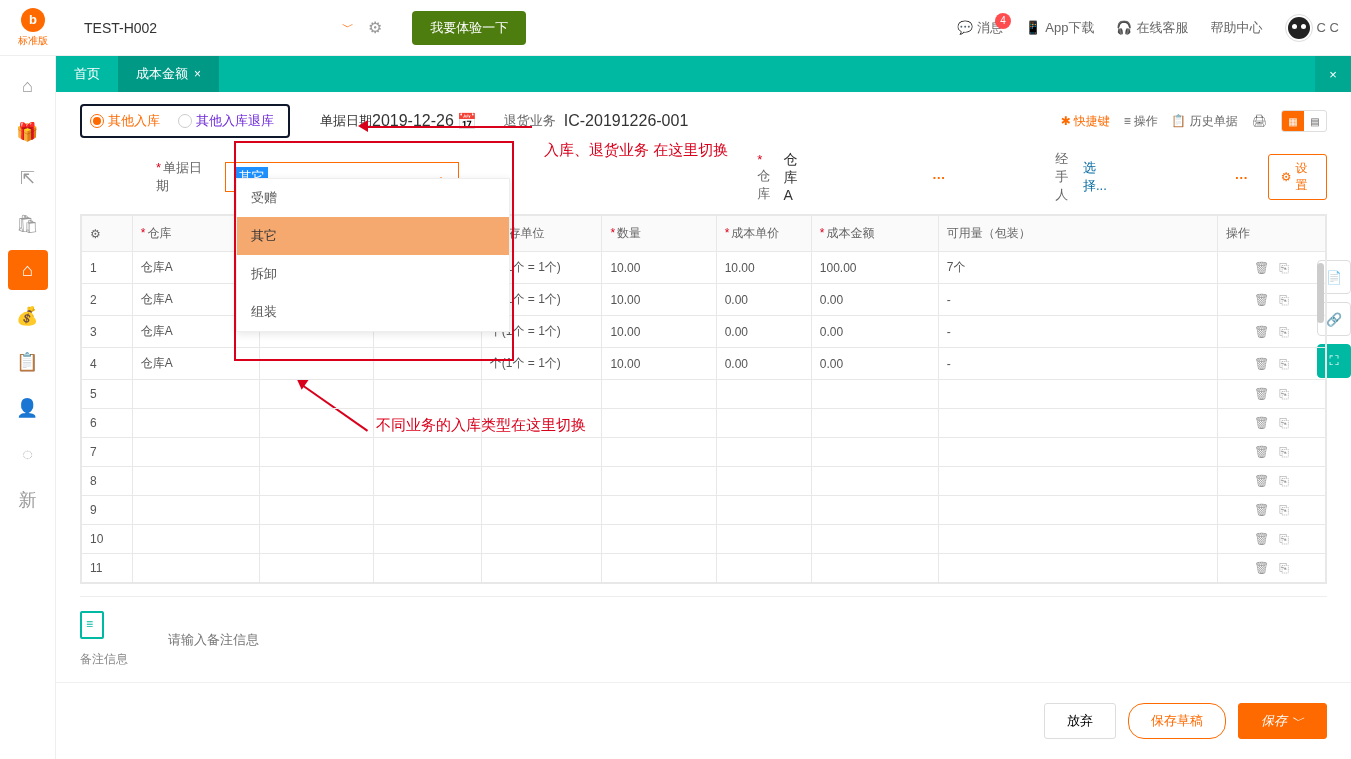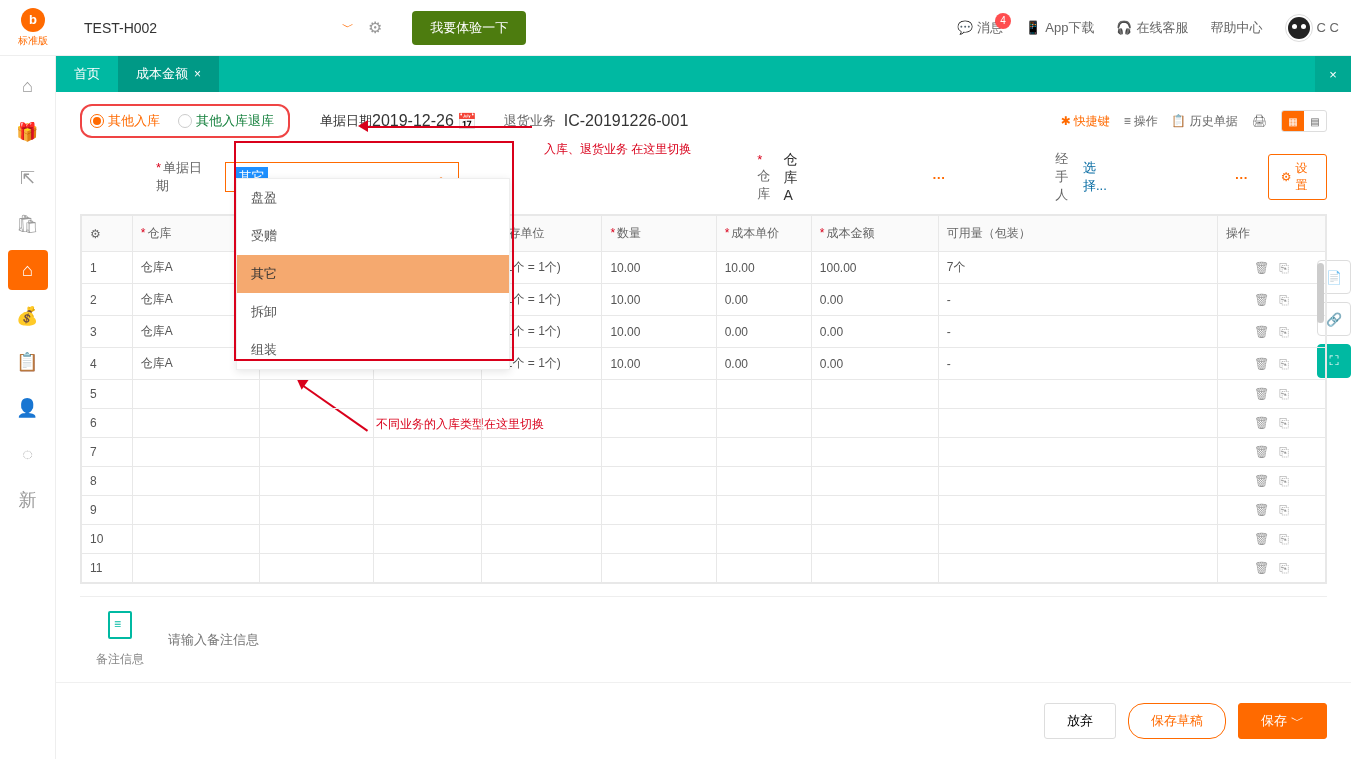--- a/index.html
+++ b/index.html
@@ -39,42 +39,42 @@
 
 
 .tabs { height: 36px; background: #00b9a2; display: flex; align-items: stretch; position: relative; }
 .tab { padding: 0 18px; display: flex; align-items: center; color: #fff; cursor: pointer; font-size: 13px; }
 .tab.active { background: #009986; }
 .tab-close { margin-left: 6px; font-size: 12px; }
 .tabs-close-all { position: absolute; right: 0; top: 0; width: 36px; height: 36px; background: #00a892; color: #fff; display: flex; align-items: center; justify-content: center; cursor: pointer; }
 
 
 .filter-row { padding: 12px 24px 8px; display: flex; align-items: center; position: relative; }
-.radio-group { display: flex; gap: 18px; border: 2px solid #ef4444; padding: 6px 14px 6px 8px; border-radius: 12px; position: relative; }
-.radio-item { display: flex; align-items: center; gap: 4px; cursor: pointer; color: #15803d; }
+.radio-group { display: flex; gap: 18px; border: 2px solid #0f172a; padding: 6px 14px 6px 8px; border-radius: 4px; position: relative; }
+.radio-item { display: flex; align-items: center; gap: 4px; cursor: pointer; color: #6d28d9; }
 .radio-outer { width: 14px; height: 14px; border: 1px solid #ccc; border-radius: 50%; display: flex; align-items: center; justify-content: center; }
 .radio-item.selected .radio-outer { border-color: #ff6a00; }
 .radio-inner { width: 8px; height: 8px; border-radius: 50%; }
 .radio-item.selected .radio-inner { background: #ff6a00; }
 .radio-item.selected { color: #ff6a00; }
 .date-field { margin-left: 30px; display: flex; align-items: center; gap: 0; }
 .date-label { color: #333; }
 .date-value { font-size: 16px; color: #333; }
 .cal-icon { color: #ff6a00; margin-left: 4px; font-size: 16px; }
 .doc-field { margin-left: 26px; color: #666; }
 .doc-value { margin-left: 8px; font-size: 16px; color: #333; }
 .filter-right { margin-left: auto; display: flex; align-items: center; gap: 14px; color: #666; }
 .link-item { display: flex; align-items: center; gap: 3px; cursor: pointer; font-size: 12px; }
 .link-item.orange { color: #ff6a00; }
 .view-toggle { display: flex; border: 1px solid #ddd; border-radius: 3px; overflow: hidden; }
 .view-btn { width: 22px; height: 20px; display: flex; align-items: center; justify-content: center; font-size: 10px; cursor: pointer; }
 .view-btn.active { background: #ff6a00; color: #fff; }
 
 
-.annotation { position: absolute; color: #d9001b; font-size: 12px; pointer-events: none; text-align: right; }
+.annotation { position: absolute; color: #d9001b; font-size: 15px; pointer-events: none; text-align: right; }
 .anno1 { left: 488px; top: 85px; }
 .anno2 { left: 320px; top: 360px; }
 
 
 .arrow { position: absolute; pointer-events: none; }
 .arrow-line1 { left: 306px; top: 70px; width: 170px; height: 2px; background: #d9001b; }
 .arrow-head1 { left: 302px; top: 64px; width: 0; height: 0; border-right: 10px solid #d9001b; border-top: 6px solid transparent; border-bottom: 6px solid transparent; }
 .arrow-line2 { left: 246px; top: 328px; width: 80px; height: 2px; background: #d9001b; transform: rotate(35deg); transform-origin: left; }
 .arrow-head2 { left: 240px; top: 320px; width: 0; height: 0; border-right: 10px solid #d9001b; border-top: 6px solid transparent; border-bottom: 6px solid transparent; transform: rotate(35deg); }
 
@@ -112,31 +112,31 @@
 .col-amount { width: 100px; }
 .col-avail { width: 220px; }
 .col-ops { width: 85px; text-align: center; }
 .scan-btn { background: #ff6a00; color: #fff; border: none; padding: 3px 6px; border-radius: 2px; font-size: 11px; cursor: pointer; }
 .row-ops { display: flex; gap: 10px; justify-content: center; color: #999; }
 .row-ops span { cursor: pointer; }
 .subtotal-row td { background: #fafafa; font-weight: bold; color: #333; }
 
 
 .remarks { margin: 12px 24px 0; display: flex; border-top: 1px solid #eee; padding-top: 14px; }
-.remarks-label { width: 80px; display: flex; flex-direction: column; align-items: center; gap: 12px; color: #00b9a2; }
+.remarks-label { width: 80px; display: flex; flex-direction: column; align-items: flex-start; gap: 12px; color: #00b9a2; }
 .remarks-icon { width: 24px; height: 28px; border: 2px solid #00b9a2; border-radius: 2px; position: relative; }
 .remarks-icon::before { content: '≡'; position: absolute; top: 4px; left: 4px; color: #00b9a2; font-size: 12px; }
 .remarks-label span { font-size: 12px; color: #888; }
 .remarks-input { flex: 1; border: none; padding: 8px; color: #999; font-size: 13px; outline: none; }
 
 
 .footer { padding: 20px 24px; display: flex; justify-content: flex-end; gap: 12px; border-top: 1px solid #f0f0f0; margin-top: 14px; }
 .btn { padding: 8px 22px; border-radius: 3px; cursor: pointer; font-size: 13px; border: 1px solid #ddd; background: #fff; }
 .btn-outline-orange { border-color: #ff6a00; color: #ff6a00; border-radius: 16px; }
-.btn-orange { background: #ff6a00; border-color: #ff6a00; color: #fff; display: flex; align-items: center; gap: 4px; }
+.btn-orange { background: #ff6a00; border-color: #ff6a00; color: #fff; display: flex; align-items: center; gap: 4px; font-style: italic; }
 
 
 .scroll-thumb { position: absolute; right: 2px; top: 48px; width: 7px; height: 60px; background: #ccc; border-radius: 4px; }
 </style>
 </head>
 <body>
 
 <div class="top-header">
   <div class="logo">
     <div class="logo-icon">b</div>
@@ -244,21 +244,20 @@
   <div class="arrow arrow-line1"></div>
   <div class="arrow arrow-head1"></div>
 
   <div class="filter-row2">
     <span class="field-label"><span class="req">*</span><span>单据日期</span></span>
     <div class="biz-select">
       <span class="biz-value">其它</span>
       <span class="biz-chevron">︿</span>
     </div>
     <div class="dropdown">
-      <div class="dropdown-item">盘盈</div>
       <div class="dropdown-item">受赠</div>
       <div class="dropdown-item highlighted">其它</div>
       <div class="dropdown-item">拆卸</div>
       <div class="dropdown-item">组装</div>
     </div>
     <div class="red-box-dropdown"></div>
     <div class="warehouse-field">
       <span class="field-label"><span class="req">*</span><span>仓库</span></span>
       <span class="warehouse-value">仓库A</span>
       <span class="more-dots">⋯</span>

